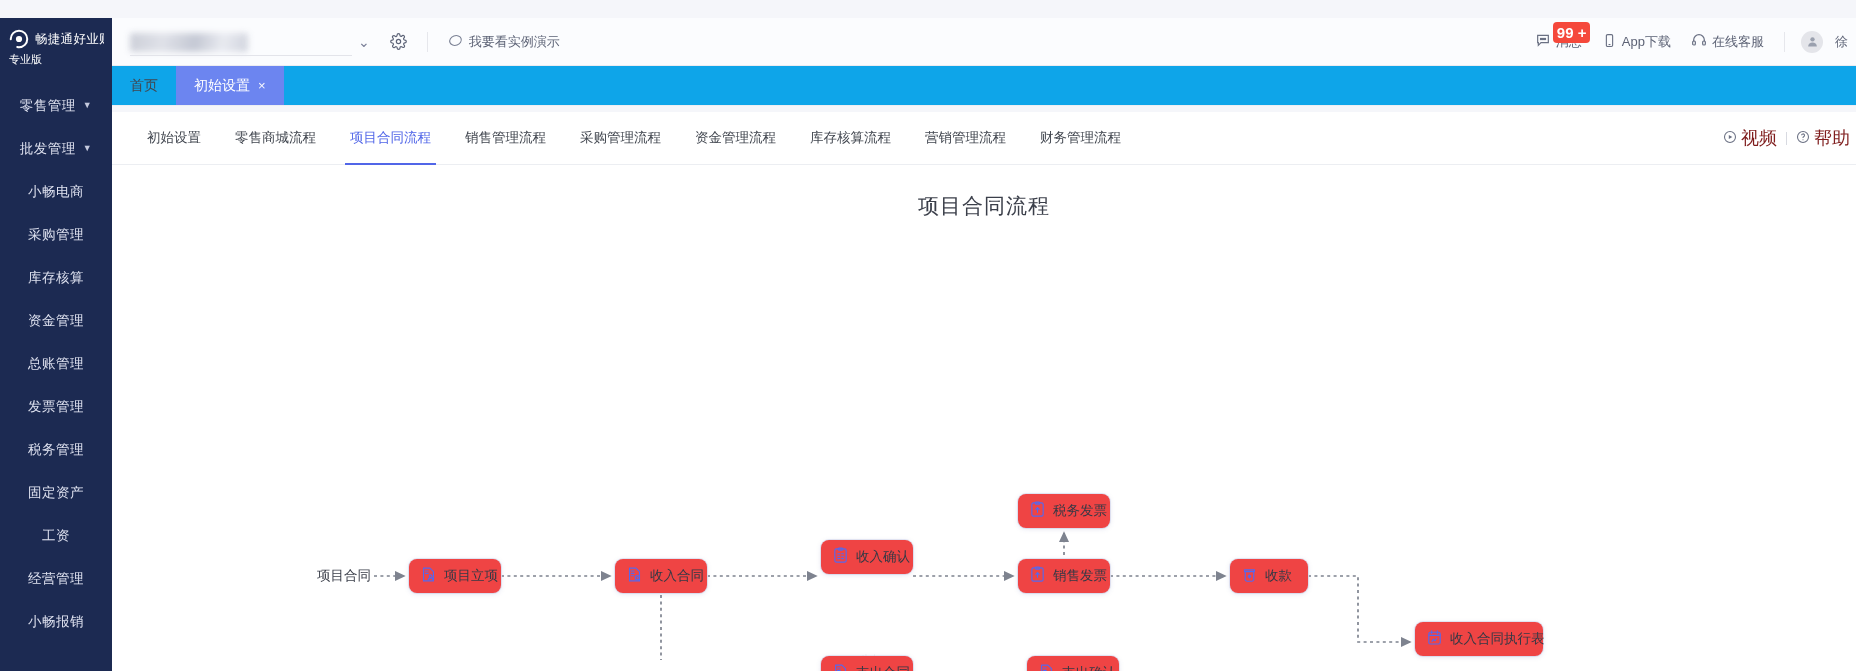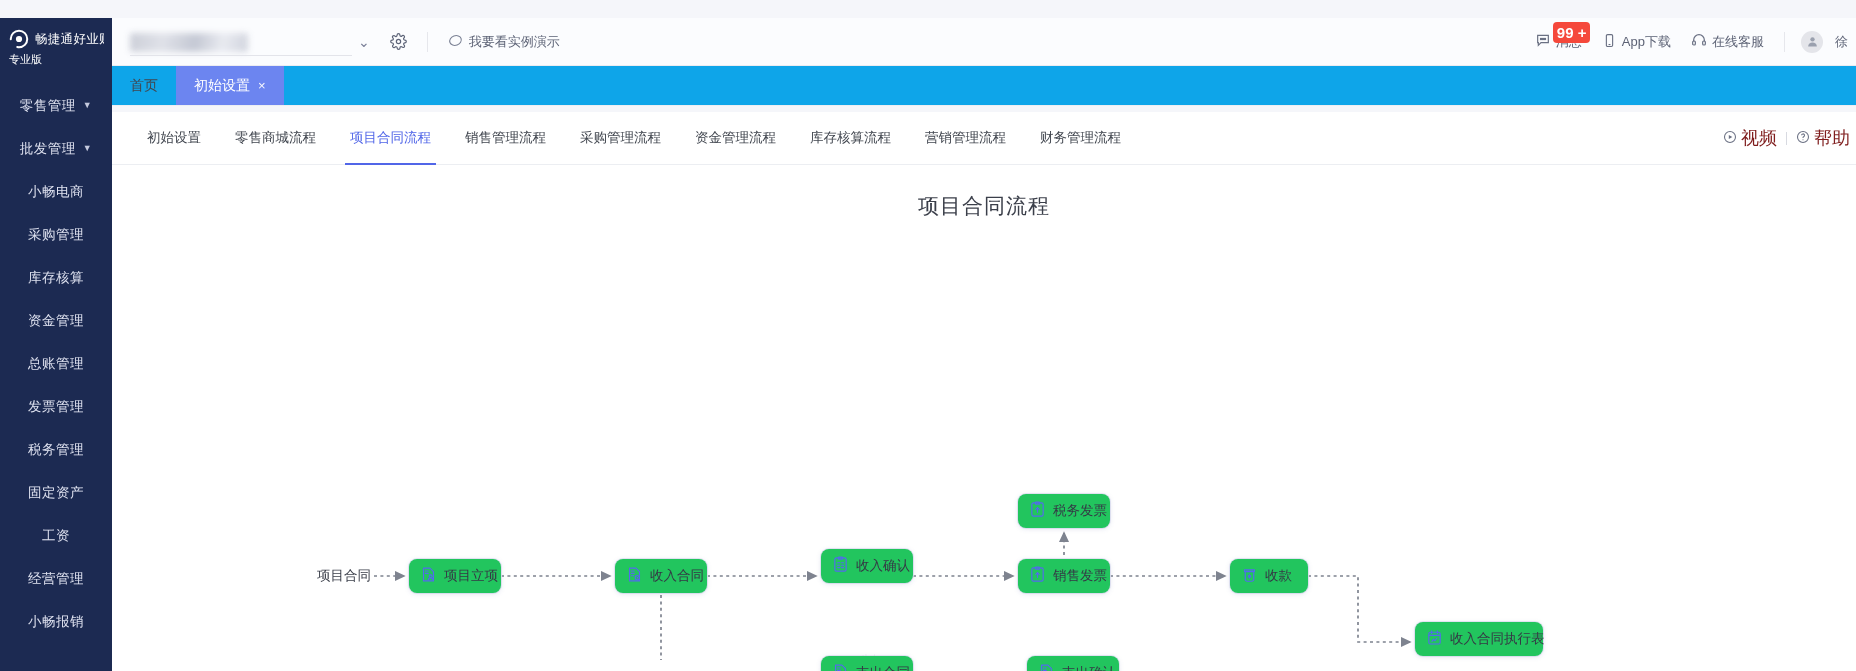--- a/index.html
+++ b/index.html
@@ -108,21 +108,21 @@
 
   .flow-title {
     text-align:center; font-size:21px; color:#3b3f4a; padding-top:27px; letter-spacing:1px;
   }
 
   
   .canvas { position:relative; width:100%; height:440px; }
   .canvas svg.wires { position:absolute; left:0; top:0; width:1744px; height:440px; }
 
   .node {
-    position:absolute; height:34px; background:#22c55e; border-radius:8px;
+    position:absolute; height:34px; background:#ef4444; border-radius:8px;
     box-shadow:0 1px 5px rgba(86,96,168,.17), 0 0 0 1px rgba(230,232,245,.9);
     display:flex; align-items:center; gap:7px; padding:0 14px 0 11px;
     font-size:13.5px; color:#353945; white-space:nowrap; cursor:pointer;
   }
   .node svg { flex:none; }
   .lane-label {
     position:absolute; font-size:13.5px; color:#3b3f4a; white-space:nowrap;
   }
   .edge-label {
     position:absolute; font-size:11.5px; color:#878c99; white-space:nowrap;
@@ -368,21 +368,21 @@
           </div>
           <div class="node" style="left: 503px; top: 339px; width: 92px;">
             <span><svg width="17" height="17" viewBox="0 0 24 24">
                 <path d="M5 3h9l5 5v13H5z" stroke="#5468f0" stroke-width="1.6" fill="none" stroke-linecap="round" stroke-linejoin="round"></path>
                 <path d="M7.6 7h4M7.6 10.4h4M7.6 13.8h3" stroke="#5468f0" stroke-width="1.6" fill="none" stroke-linecap="round" stroke-linejoin="round"></path>
                 <circle cx="16" cy="16.5" r="3" stroke="#5468f0" stroke-width="1.6" fill="none" stroke-linecap="round" stroke-linejoin="round"></circle>
                 <circle cx="16" cy="16.5" r="1" fill="#5468f0" stroke="none"></circle>
               </svg></span>
             <span>收入合同</span>
           </div>
-          <div class="node" style="left: 709px; top: 329px; width: 92px;">
+          <div class="node" style="left: 709px; top: 320px; width: 92px;">
             <span><svg width="17" height="17" viewBox="0 0 24 24">
                 <rect x="4" y="2.6" width="16" height="18.8" rx="2.4" stroke="#5468f0" stroke-width="1.6" fill="none" stroke-linecap="round" stroke-linejoin="round"></rect>
                 <rect x="9" y="1.4" width="6" height="3" rx="1" stroke="#5468f0" stroke-width="1.6" fill="none" stroke-linecap="round" stroke-linejoin="round"></rect>
                 <path d="M8 9.6h3M8 13h3M8 16.4h3M13.6 9.6h2.6M13.6 13h2.6M13.6 16.4h2.6" stroke="#5468f0" stroke-width="1.6" fill="none" stroke-linecap="round" stroke-linejoin="round"></path>
               </svg></span>
             <span>收入确认</span>
           </div>
           <div class="node" style="left: 906px; top: 339px; width: 92px;">
             <span><svg width="17" height="17" viewBox="0 0 24 24">
                 <rect x="4" y="2.6" width="16" height="18.8" rx="2.4" stroke="#5468f0" stroke-width="1.6" fill="none" stroke-linecap="round" stroke-linejoin="round"></rect>

